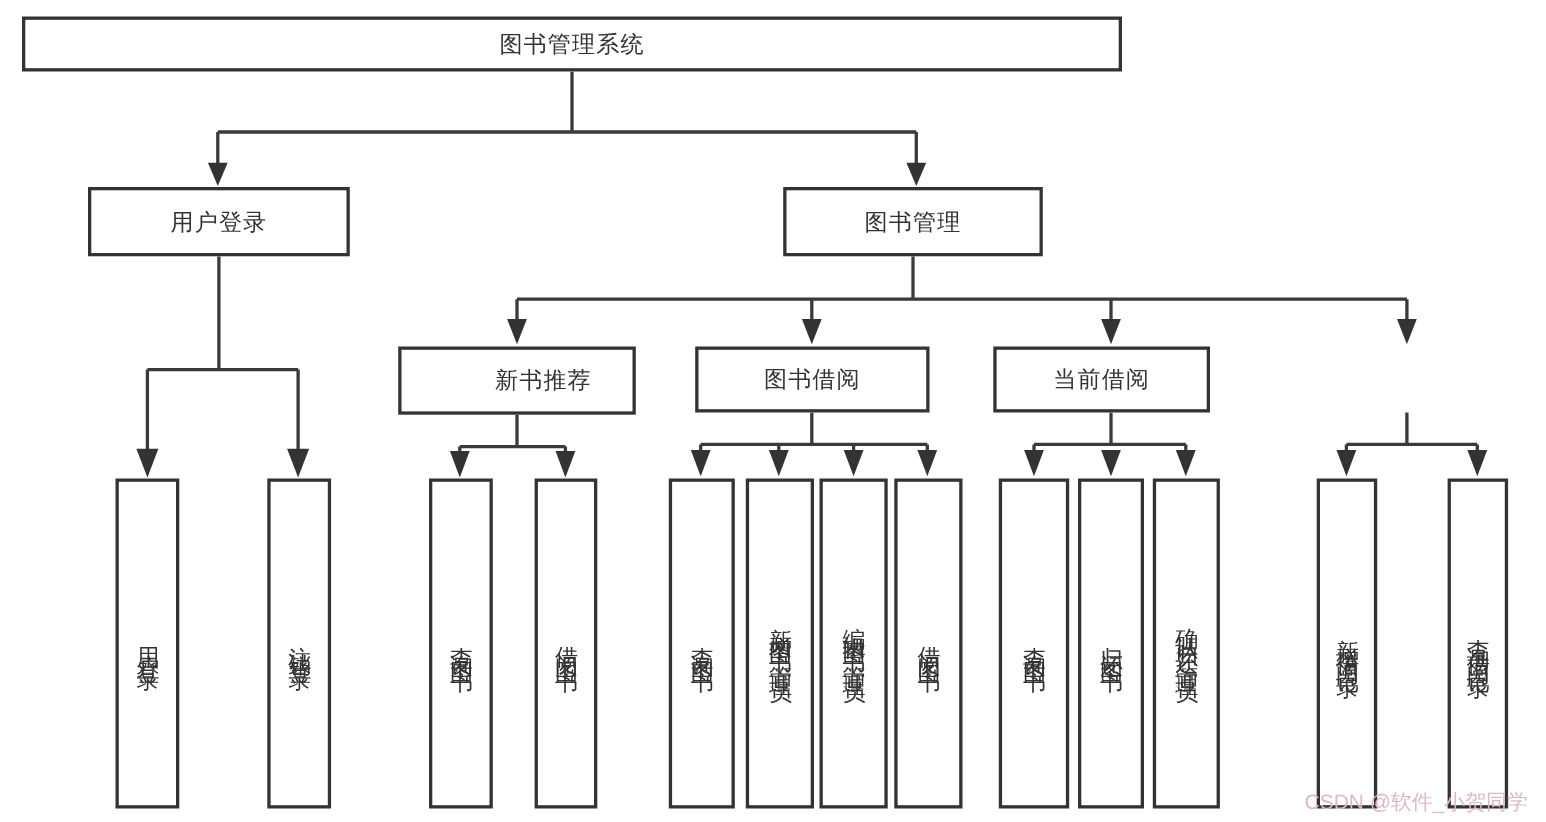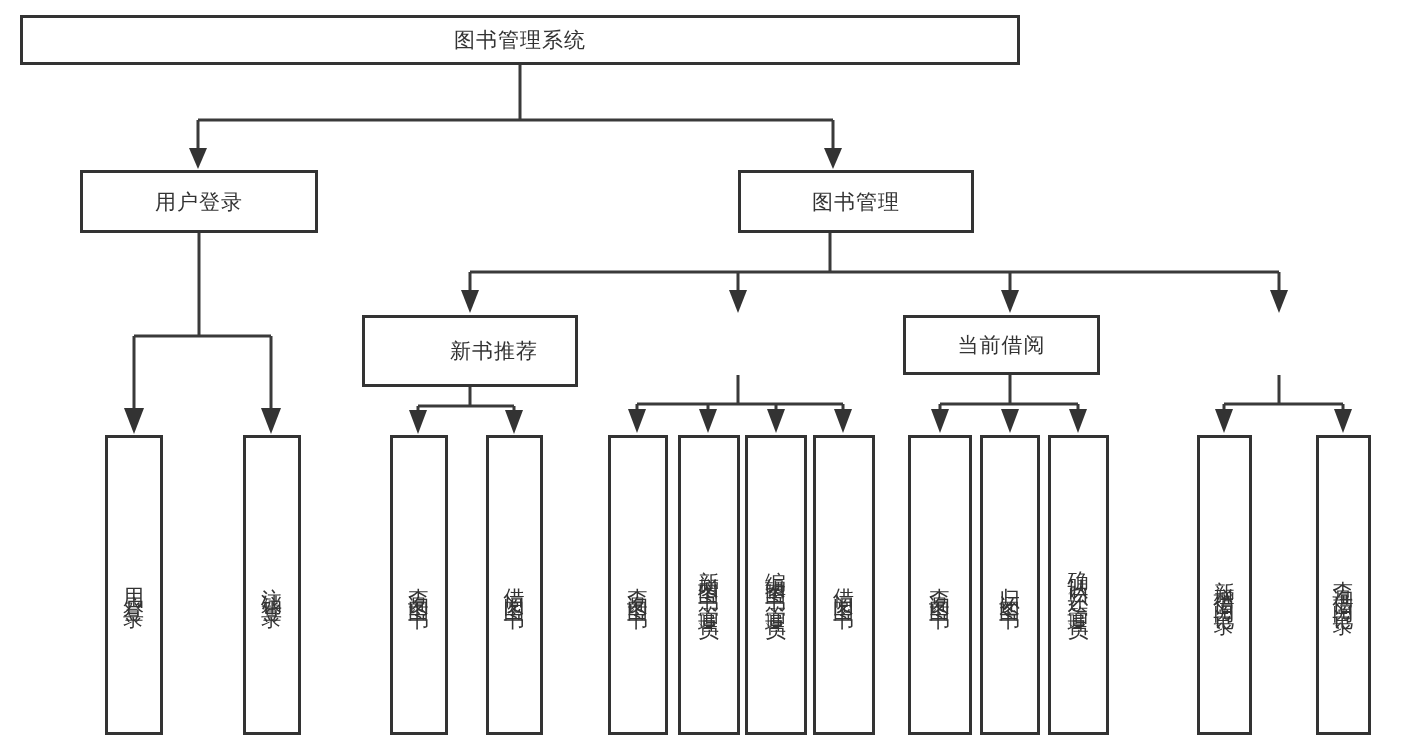--- a/index.html
+++ b/index.html
@@ -23,22 +23,22 @@
   .leaf{top:435px;height:300px;}
   .leaf .lbl{
     writing-mode:vertical-rl;
     text-orientation:mixed;
     font-size:21px;
     letter-spacing:7px;
     line-height:1;
   }
   .root{left:20px;top:15px;width:1000px;height:50px;}
   .l1a{left:80px;top:170px;width:238px;height:63px;}
-  .l1b{left:712px;top:170px;width:236px;height:63px;margin-left:26px;}
-  .l2a{left:362px;top:315px;width:216px;height:72px;padding-left:48px;}
+  .l1b{left:712px;top:170px;width:236px;height:63px;}
+  .l2a{left:362px;top:315px;width:216px;height:62px;padding-left:48px;}
   .l2b{left:632px;top:315px;width:213px;height:60px;}
   .l2c{left:903px;top:315px;width:197px;height:60px;}
   .l2d{left:1173px;top:315px;width:212px;height:60px;}
   .lf1{left:105px;width:58px;}
   .lf2{left:243px;width:58px;}
   .lf3{left:390px;width:58px;}
   .lf4{left:486px;width:57px;}
   .lf5{left:608px;width:60px;}
   .lf6{left:678px;width:62px;}
   .lf7{left:745px;width:62px;}
@@ -105,20 +105,23 @@
   <div class="node l1a">
     <span class="lbl">用户登录</span>
   </div>
   <div class="node l1b">
     <span class="lbl">图书管理</span>
   </div>
 
   <div class="node l2a">
     <span class="lbl">新书推荐</span>
   </div>
+  <div class="node l2b">
+    <span class="lbl">图书借阅</span>
+  </div>
   <div class="node l2c">
     <span class="lbl">当前借阅</span>
   </div>
 
   <div class="node leaf lf1">
     <span class="lbl">用户登录</span>
   </div>
   <div class="node leaf lf2">
     <span class="lbl">注销登录</span>
   </div>
@@ -149,14 +152,15 @@
   <div class="node leaf lf11">
     <span class="lbl">确认归还（管理员）</span>
   </div>
   <div class="node leaf lf12">
     <span class="lbl">新增借阅记录</span>
   </div>
   <div class="node leaf lf13">
     <span class="lbl">查询借阅记录</span>
   </div>
 
+  <div class="watermark">CSDN @软件_小贺同学</div>
 
 </div>
 
 </body></html>

